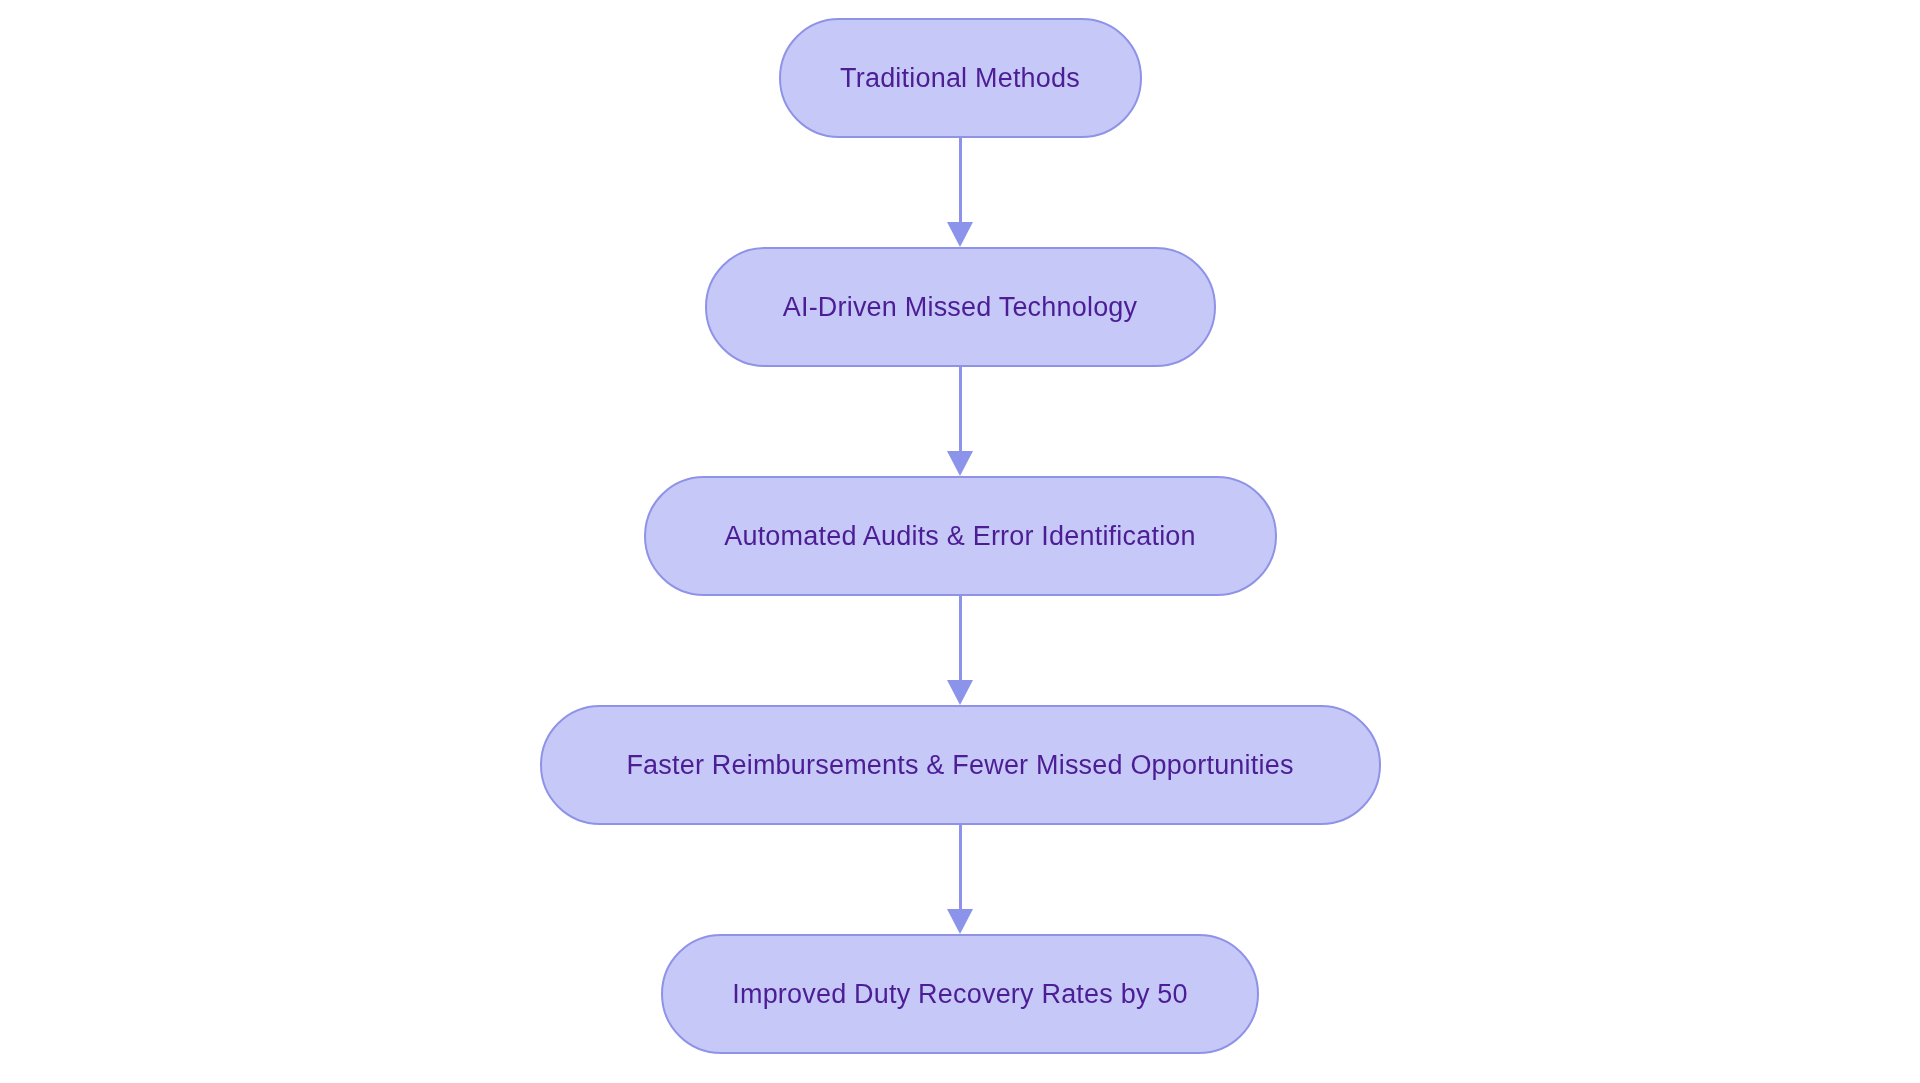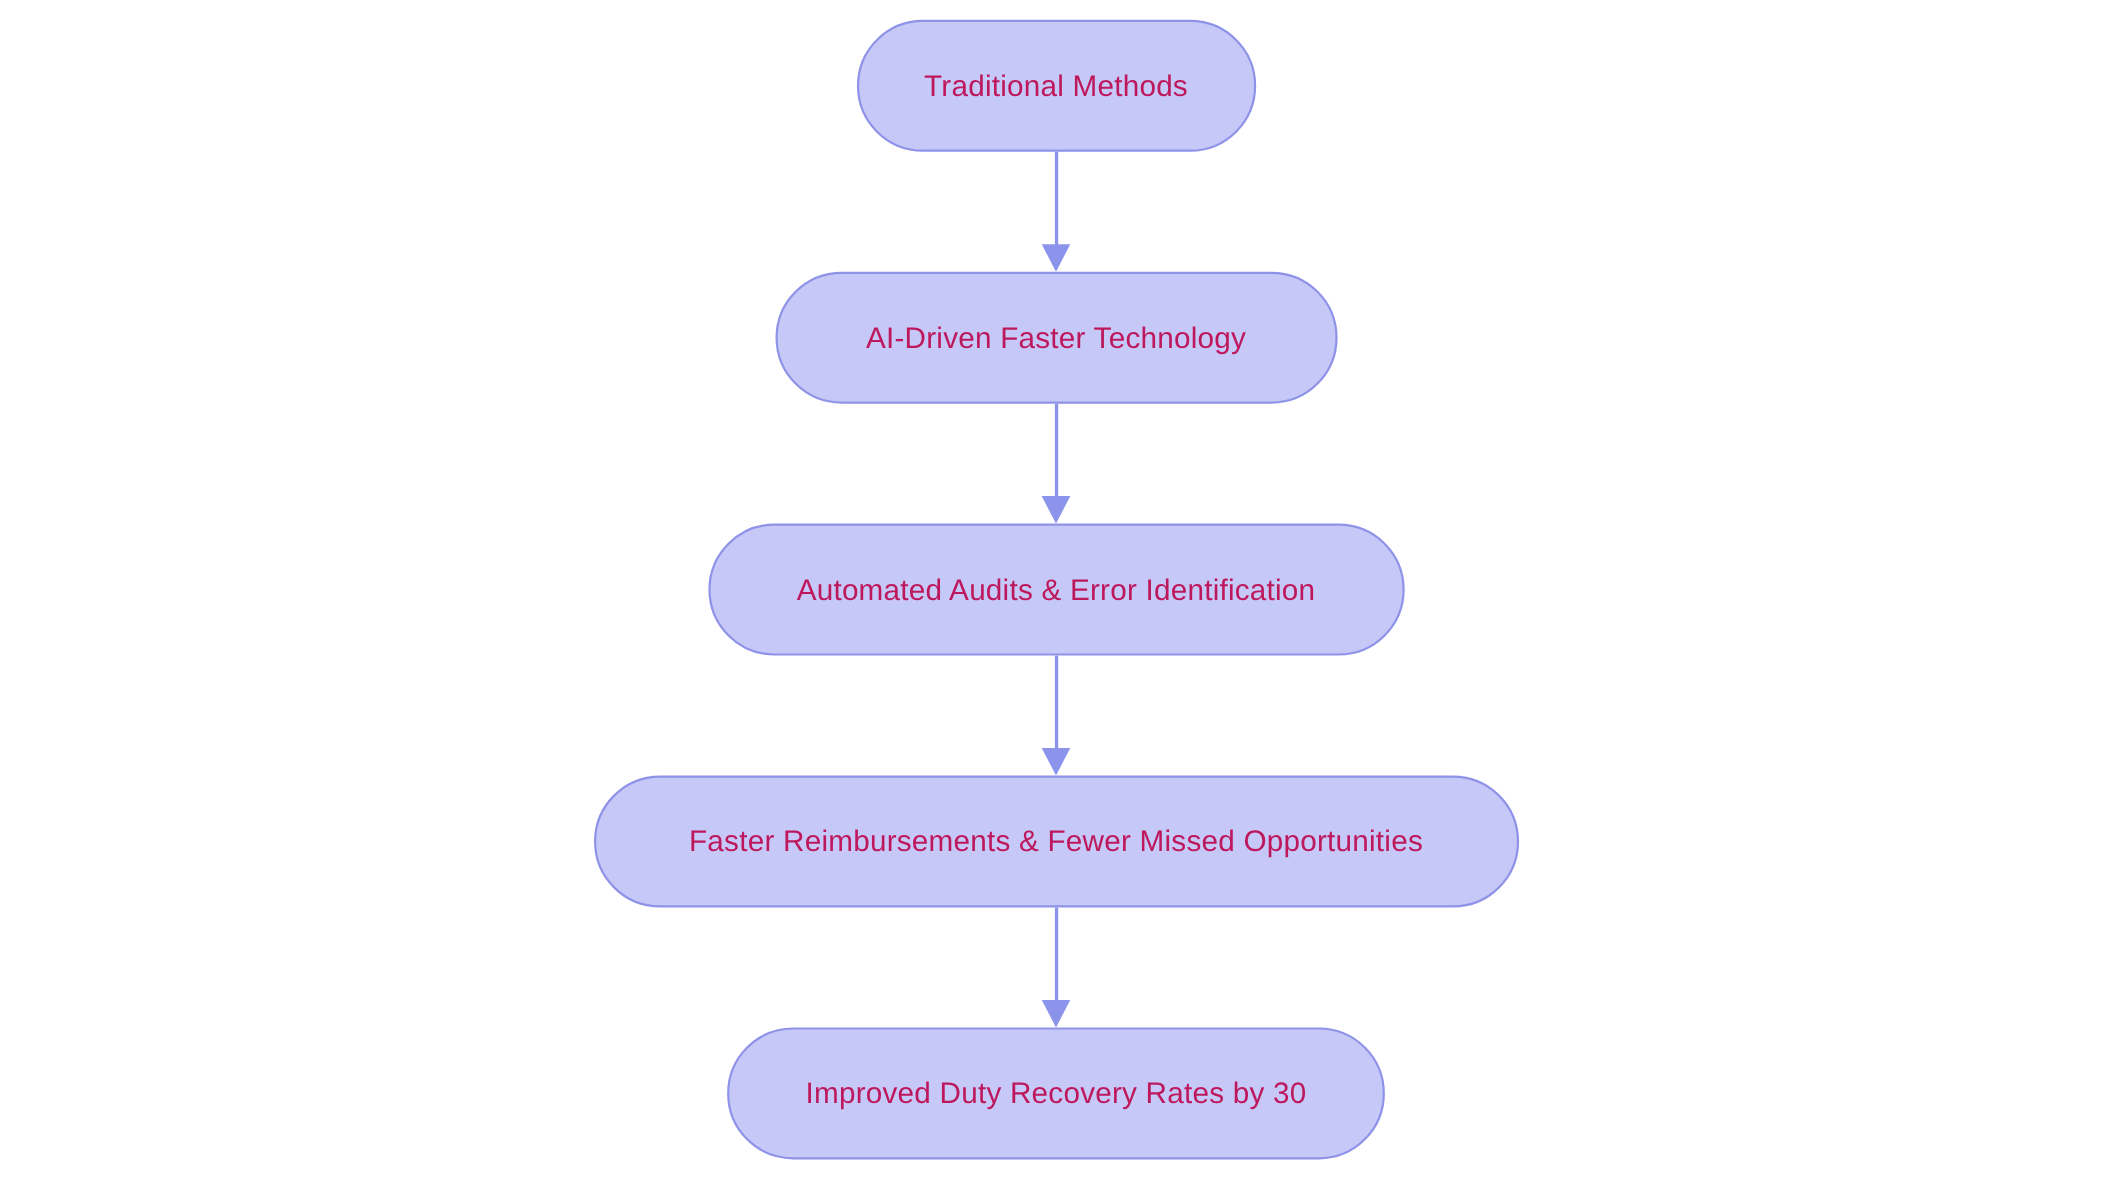--- a/index.html
+++ b/index.html
@@ -29,21 +29,21 @@
     border-radius: 60px;
     background: #c6c8f7;
     border: 2px solid #8f93e8;
     box-sizing: border-box;
     display: flex;
     align-items: center;
     justify-content: center;
     flex: 0 0 auto;
   }
   .node-label {
-    color: #be185d;
+    color: #4c1d95;
     font-size: 27px;
     font-weight: 400;
     letter-spacing: 0.2px;
     white-space: nowrap;
     text-align: center;
   }
   .node-1 { width: 363px; }
   .node-2 { width: 511px; }
   .node-3 { width: 633px; justify-content: center; }
   .node-4 { width: 841px; }
@@ -78,21 +78,21 @@
   <div class="node node-1">
     <span class="node-label">Traditional Methods</span>
   </div>
 
   <div class="connector">
     <div class="line"></div>
     <div class="head"></div>
   </div>
 
   <div class="node node-2">
-    <span class="node-label">AI-Driven Faster Technology</span>
+    <span class="node-label">AI-Driven Missed Technology</span>
   </div>
 
   <div class="connector">
     <div class="line"></div>
     <div class="head"></div>
   </div>
 
   <div class="node node-3">
     <span class="node-label">Automated Audits &amp; Error Identification</span>
   </div>
@@ -105,16 +105,16 @@
   <div class="node node-4">
     <span class="node-label">Faster Reimbursements &amp; Fewer Missed Opportunities</span>
   </div>
 
   <div class="connector">
     <div class="line"></div>
     <div class="head"></div>
   </div>
 
   <div class="node node-5">
-    <span class="node-label">Improved Duty Recovery Rates by 30</span>
+    <span class="node-label">Improved Duty Recovery Rates by 50</span>
   </div>
 
 </div>
 
 </body></html>

